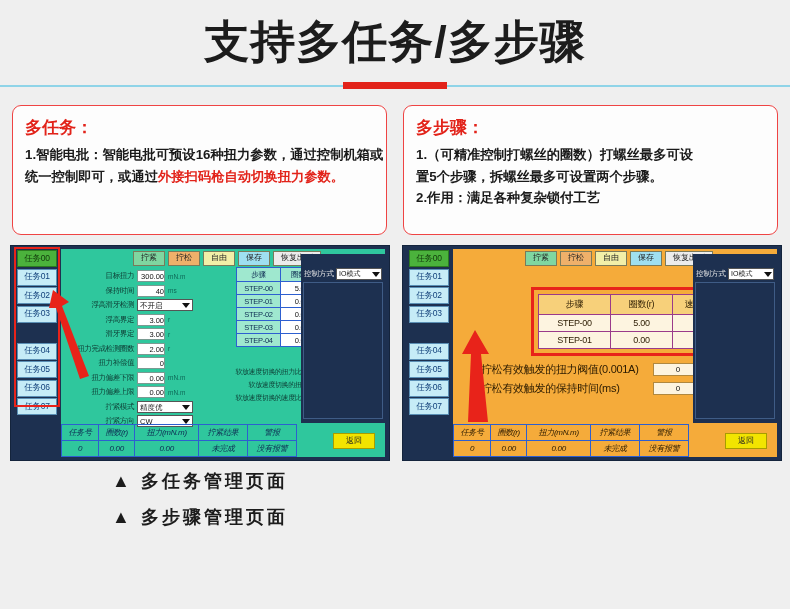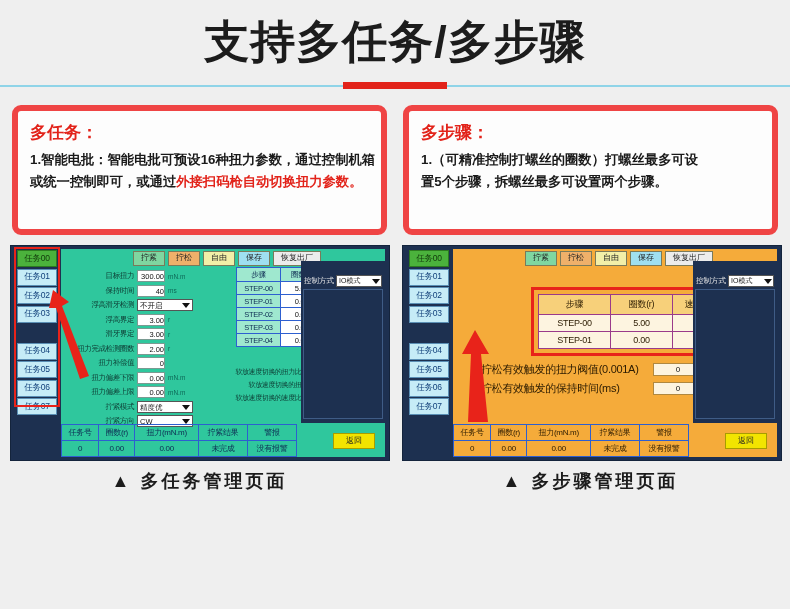--- a/index.html
+++ b/index.html
@@ -23,21 +23,21 @@
     height: 2px; background: #8fd4e8;
   }
   .rule-accent {
     position: absolute; left: 50%; transform: translateX(-50%); top: 3px;
     width: 104px; height: 7px; background: #e2231a;
   }
 
   
   .cards { display: flex; gap: 16px; padding: 12px 12px 0 12px; }
   .card {
-    flex: 1; background: #fdfdfd; border: 6px solid #ef4444;
+    flex: 1; background: #fdfdfd; border: 1px solid #ef4444;
     border-radius: 9px; padding: 10px 0 12px 12px; min-height: 130px;
   }
   .card-title {
     color: #e2231a; font-size: 17px; font-weight: bold; margin-bottom: 5px;
   }
   .card-body { font-size: 13.3px; color: #1a1a1a; line-height: 1.62; font-weight: bold; }
   .hl { color: #e2231a; }
 
   
   .shots { display: flex; gap: 12px; padding: 10px 8px 0 10px; }
@@ -80,21 +80,21 @@
     border: 1px solid #7a7a5a; line-height: 1;
   }
   .tb-0 { background: #7fd6a0; }
   .tb-1 { background: #efb06a; }
   .tb-2 { background: #f2efa8; }
   .tb-3 { background: #9fdff0; }
   .tb-4 { background: #ececec; }
 
   
   .rightcol {
-    position: absolute; right: 0; top: 12px; width: 84px; bottom: 34px;
+    position: absolute; right: 0; top: 5px; width: 84px; bottom: 34px;
     background: #1d3050;
   }
   .ctrl-row {
     position: absolute; top: 14px; left: 3px; right: 3px;
     display: flex; align-items: center; gap: 2px;
   }
   .ctrl-lbl { font-size: 7.5px; color: #e8e8e8; white-space: nowrap; }
   .ctrl-sel {
     flex: 1; background: #fff; border: 1px solid #555; height: 12px;
     font-size: 7px; color: #111; display: flex; align-items: center;
@@ -181,40 +181,40 @@
   }
   .o-tval {
     width: 50px; height: 13px; background: #fdf4e0; border: 1px solid #b08840;
     font-size: 8px; text-align: center; color: #111; line-height: 12px;
   }
 
   
   .resultbar {
     position: absolute; left: 0; right: 88px; bottom: 1px; height: 32px;
   }
-  .restbl { border-collapse: collapse; width: 100%; }
+  .restbl { border-collapse: collapse; width: 100%; font-style: italic; }
   .restbl th, .restbl td {
     border: 1px solid #2d5fd0; font-size: 8px; text-align: center;
     padding: 2px 0; letter-spacing: -0.3px; font-weight: normal;
   }
   .teal .restbl th, .teal .restbl td { color: #0d2b52; }
   .orange .restbl th, .orange .restbl td { color: #2a1a00; }
 
   .backbtn {
     position: absolute; right: 10px; bottom: 8px;
     background: #f2e400; border: 1px solid #a89c00;
     font-size: 8px; color: #222; padding: 3px 12px; line-height: 1;
   }
 
   
   .arrow { position: absolute; pointer-events: none; }
 
   
   .captions {
-    display: flex; padding: 8px 10px 0 10px; gap: 12px;
+    display: flex; padding: 8px 10px 0 10px; gap: 12px; flex-direction: column;
   }
   .caption {
     width: 380px; text-align: center; font-size: 18px;
     font-weight: bold; color: #1c1c1c; letter-spacing: 3px;
   }
 </style>
 </head>
 <body>
 
 <div class="title-wrap">
@@ -232,20 +232,21 @@
     <div class="card-body">
       <span>1.智能电批：智能电批可预设16种扭力参数，通</span><span>过控制机箱或统一控制即可，或通过</span><span class="hl">外接扫码枪自动切换扭力参数。</span>
     </div>
   </div>
 
   <div class="card">
     <div class="card-title">多步骤：</div>
     <div class="card-body">
       <div>1.（可精准控制打螺丝的圈数）打螺丝最多可设</div>
       <div>置5个步骤，拆螺丝最多可设置两个步骤。</div>
+      <div>2.作用：满足各种复杂锁付工艺</div>
     </div>
   </div>
 
 </div>
 
 <div class="shots">
 
   <div class="shot">
 
     <div class="tasklist">

